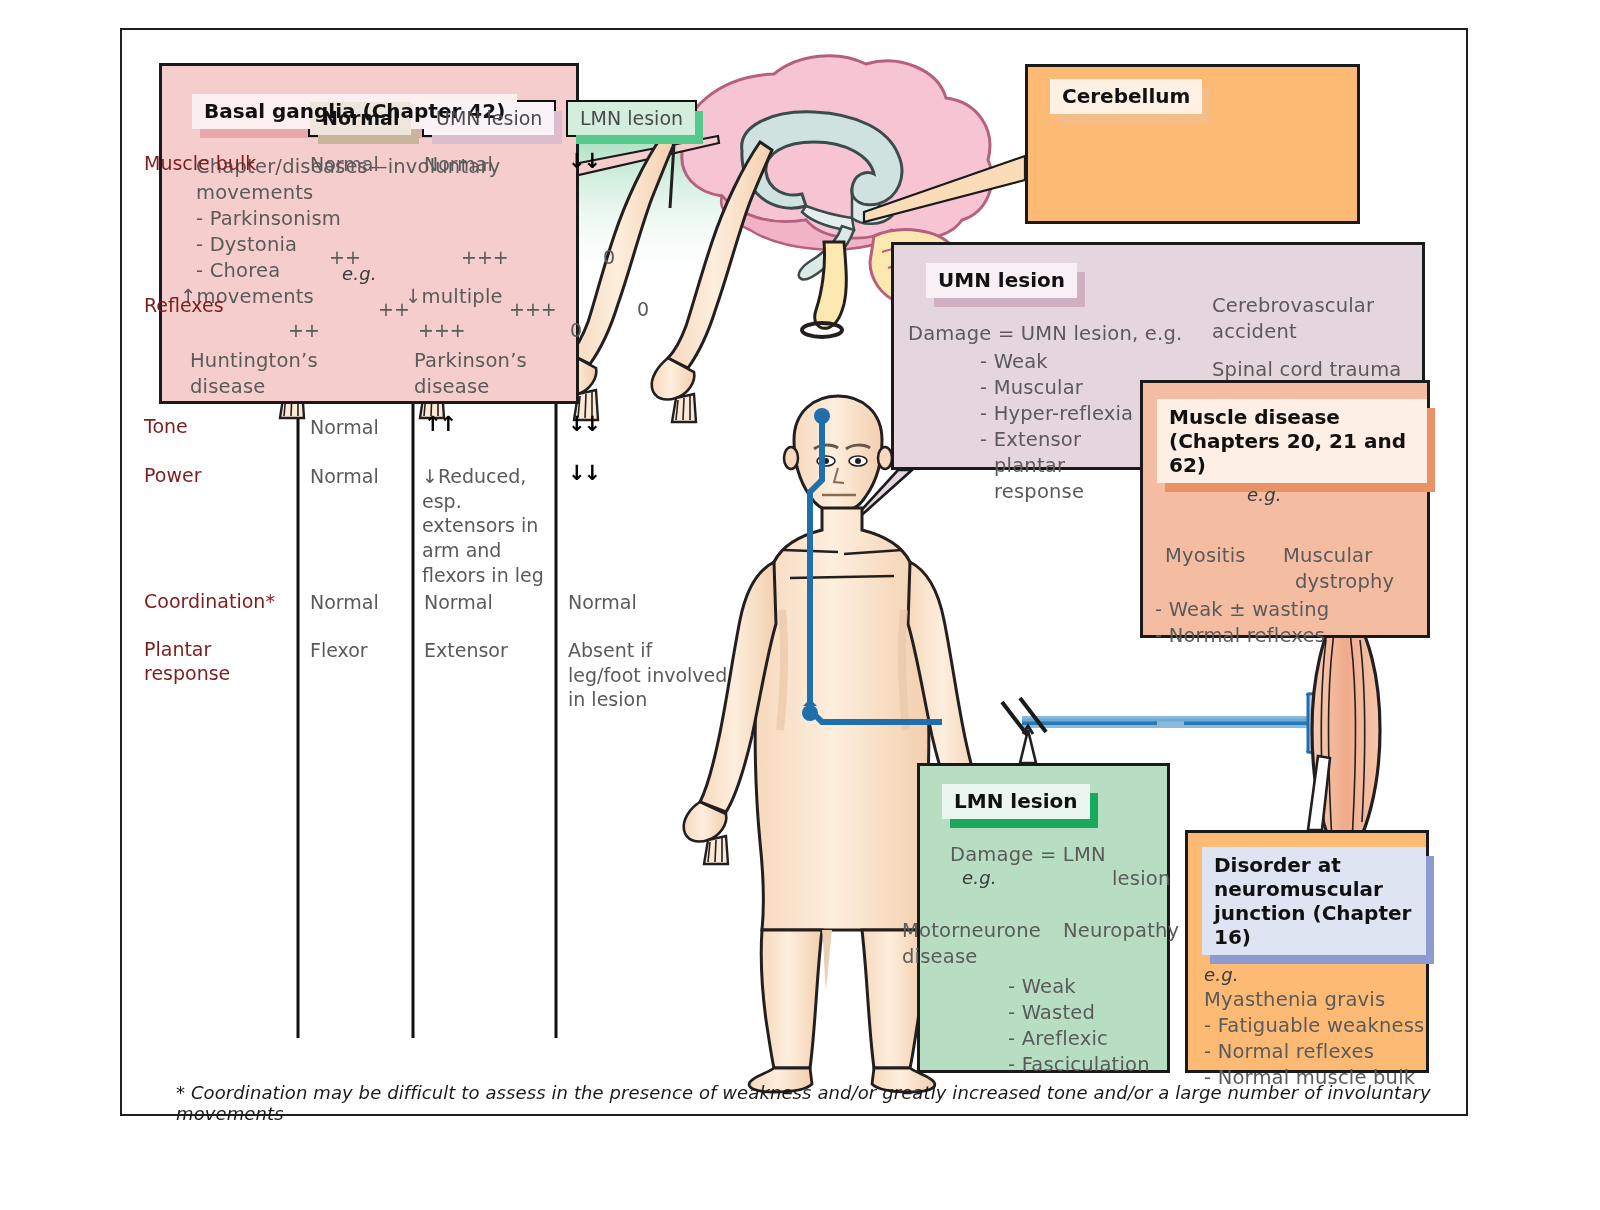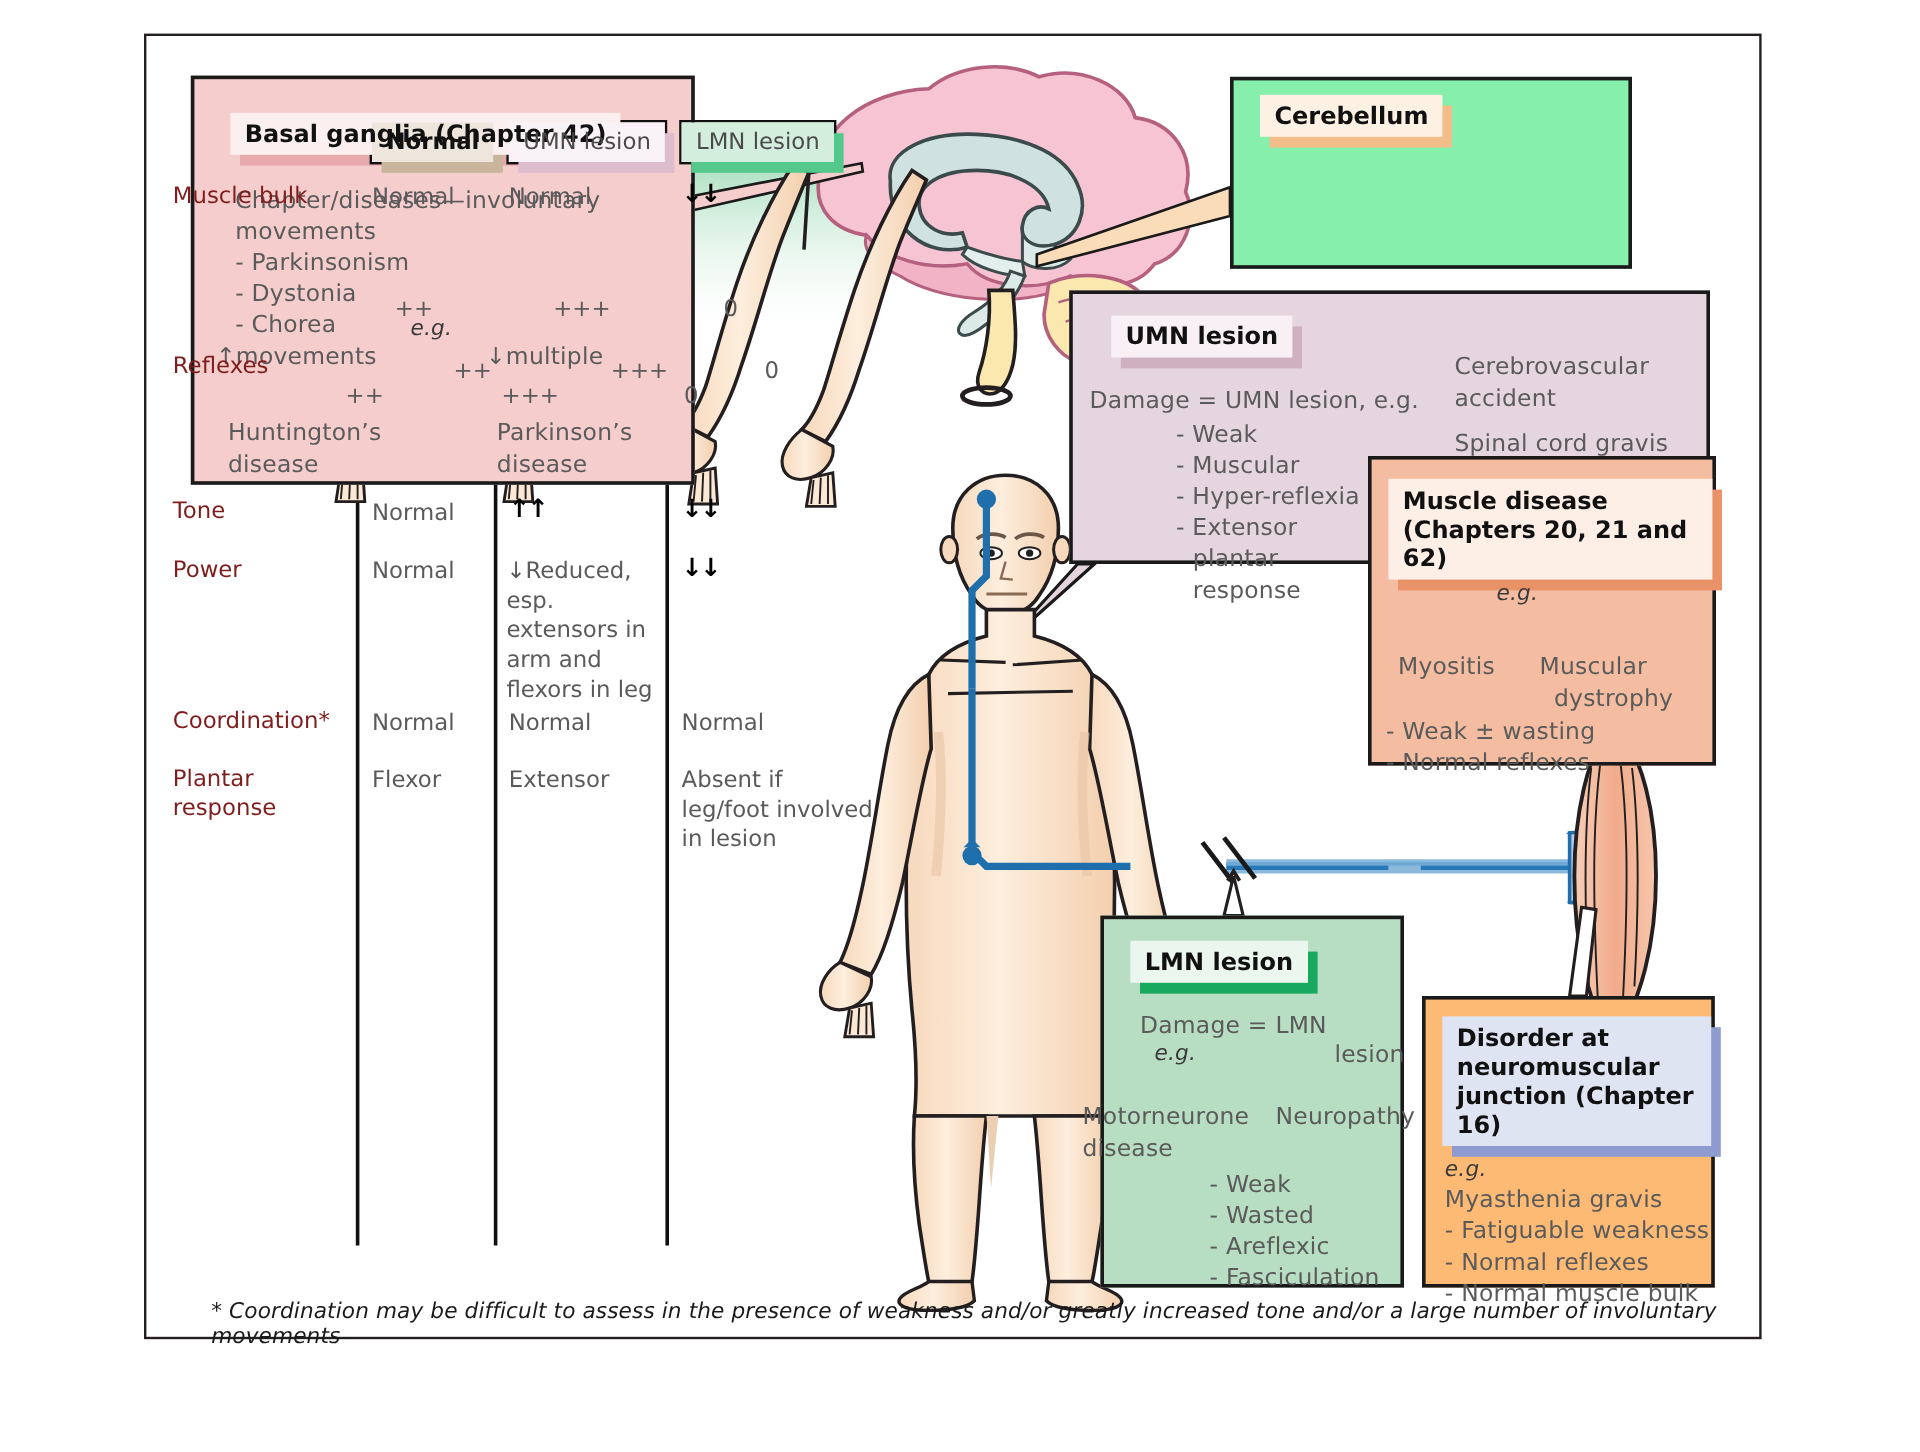--- a/index.html
+++ b/index.html
@@ -15,21 +15,21 @@
 
   .body-text{font-size:19.5px;color:#5a5a5a;line-height:1.33;letter-spacing:.2px;}
   .ital{font-style:italic;}
 
   
   #basal{left:37px;top:33px;width:420px;height:341px;background:#f5cdcd;}
   #basal .hdr .shadow{background:#e8a9ad;}
   #basal .hdr .plate{background:#fceff0;}
 
   
-  #cereb{left:903px;top:34px;width:335px;height:160px;background:#86efac;}
+  #cereb{left:903px;top:34px;width:335px;height:160px;background:#fdba74;}
   #cereb .hdr .shadow{background:#f3bd8a;}
   #cereb .hdr .plate{background:#fdf1e3;}
 
   
   #umn{left:769px;top:212px;width:534px;height:228px;background:#e5d5de;}
   #umn .hdr .shadow{background:#cfb0c0;}
   #umn .hdr .plate{background:#f8f0f4;}
 
   
   #muscdis{left:1018px;top:350px;width:290px;height:258px;background:#f4bda1;}
@@ -332,21 +332,21 @@
     </div>
     <div class="body-text" style="position:absolute;left:86px;top:104px;">
       <div>- Weak</div>
       <div>- Muscular</div>
       <div>- Hyper-reflexia</div>
       <div>- Extensor</div>
       <div style="padding-left:14px;">plantar</div>
       <div style="padding-left:14px;">response</div>
     </div>
     <div class="body-text" style="position:absolute;left:318px;top:48px;">Cerebrovascular accident</div>
-    <div class="body-text" style="position:absolute;left:318px;top:112px;">Spinal cord gravis</div>
+    <div class="body-text" style="position:absolute;left:318px;top:112px;">Spinal cord trauma</div>
   </div>
 
   <div class="box" id="muscdis">
     <div style="position:absolute;left:14px;top:16px;">
       <span class="hdr" style="padding:6px 12px;">
         <span class="shadow"></span><span class="plate"></span>
         <span class="txt" style="display:block;">Muscle disease</span>
         <span class="txt" style="display:block;">(Chapters 20, 21 and 62)</span>
       </span>
     </div>

